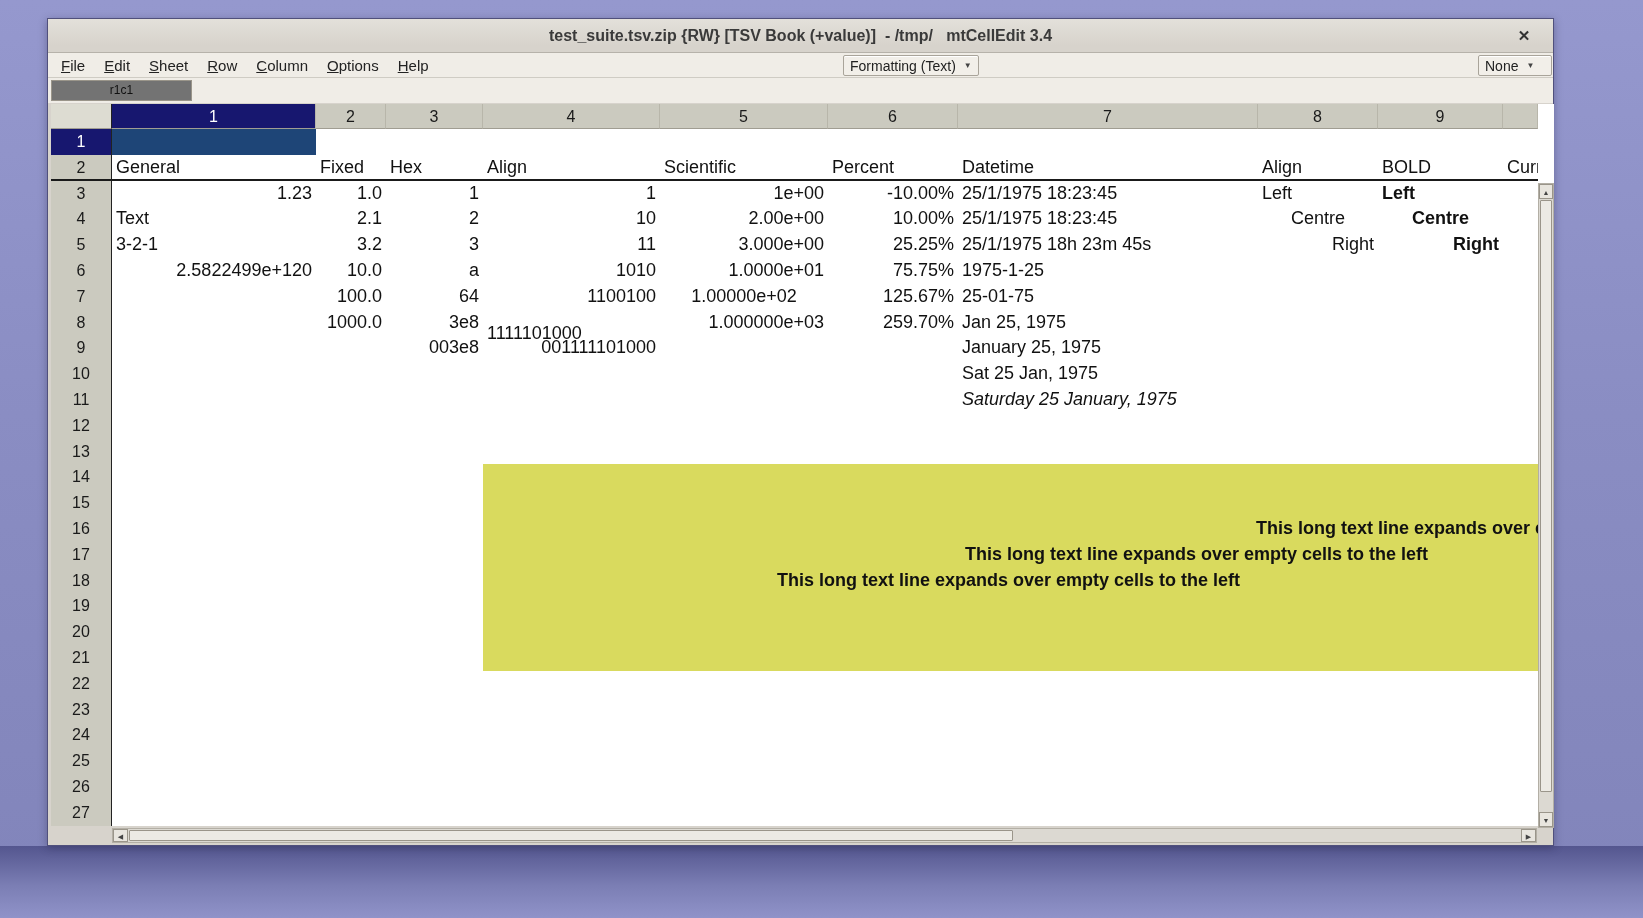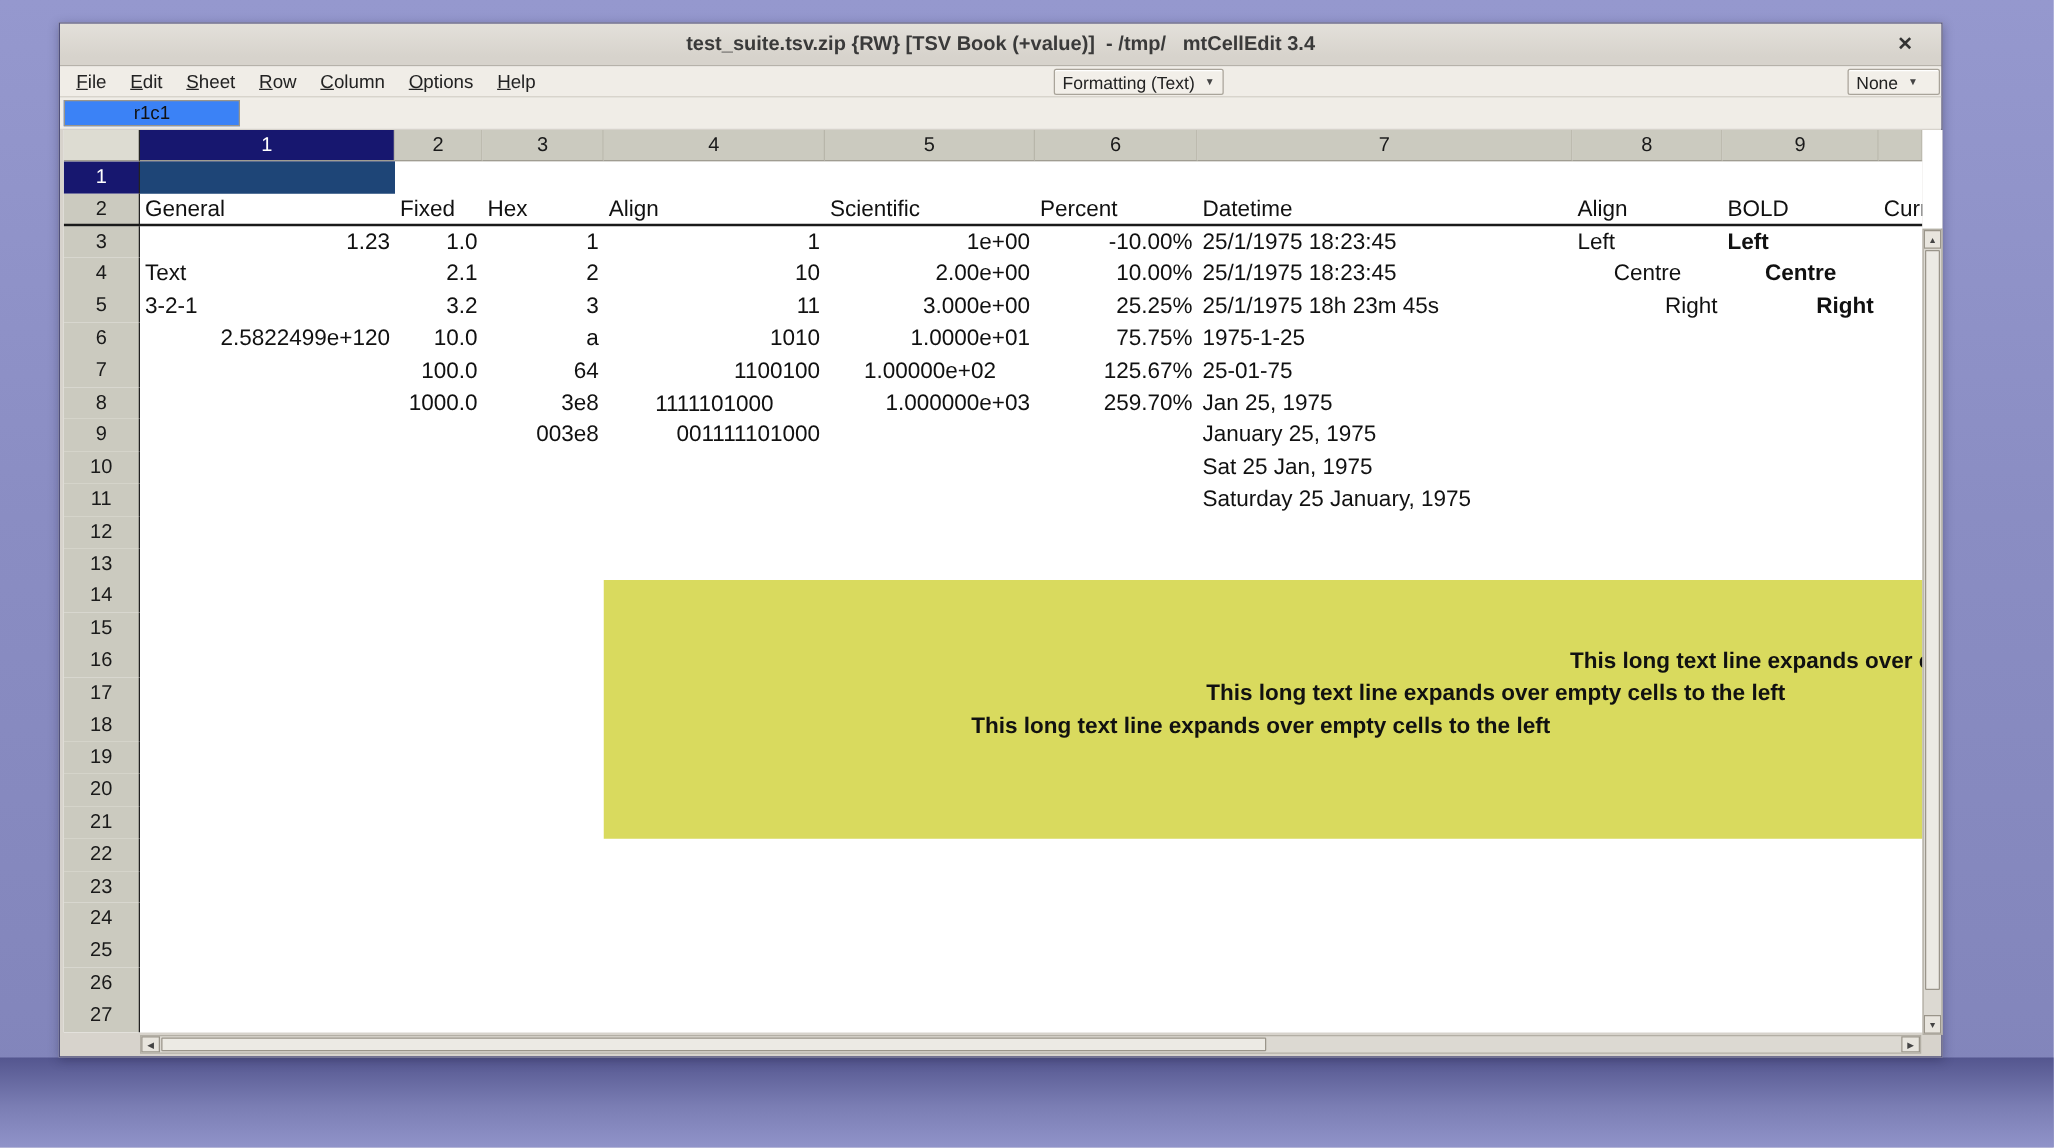--- a/index.html
+++ b/index.html
@@ -22,22 +22,22 @@
   .menubar { position:absolute; left:0; top:34px; width:100%; height:25px;
     background:#f0ede7; border-bottom:1px solid #cfccc4; }
   .menu-items { position:absolute; left:13px; top:0; height:25px; display:flex; align-items:center; }
   .menu-item { font-size:15px; color:#222; margin-right:19px; }
   .menu-item span.mn { text-decoration:underline; }
   .dropdown { position:absolute; top:2px; height:21px; background:#f2efe9;
     border:1px solid #a9a49a; border-radius:2px; display:flex; align-items:center;
     padding:0 6px; font-size:14px; color:#222; box-shadow:inset 0 1px 0 #fff; }
   .dd-arrow { font-size:8px; color:#444; margin-left:8px; }
   .refbar { position:absolute; left:0; top:59px; width:100%; height:25px; background:#f0ede7; }
-  .refbox { position:absolute; left:3px; top:2px; width:141px; height:21px; background:#3b82f6;
-    border:1px solid #9a958a; font-size:15px; color:#111; text-align:center; line-height:19px; }
+  .refbox { position:absolute; left:3px; top:2px; width:141px; height:21px; background:#737373;
+    border:1px solid #9a958a; font-size:12px; color:#111; text-align:center; line-height:19px; }
   .grid { position:absolute; left:3px; top:85px; width:1487px; height:722px;
     background:#ffffff; overflow:hidden; }
   .corner { position:absolute; left:0; top:0; width:61px; height:25px; background:#dddcd2;
     border-right:1px solid #222; border-bottom:1px solid #a09d92; }
   .colhdr { position:absolute; top:0; height:25px; background:#cbcabf; color:#1a1a1a;
     font-size:16px; text-align:center; line-height:25px;
     border-right:1px solid #b8b6aa; border-bottom:1px solid #a09d92; }
   .colhdr.sel { background:#17176f; color:#ffffff; }
   .rowhdr { position:absolute; left:0; width:61px; background:#cbcabf; color:#1a1a1a;
     font-size:16px; text-align:center; border-right:1px solid #222; }
@@ -179,29 +179,29 @@
       <div class="cell" style="left: 777px; top: 154px; width: 130px; height: 25.8px; line-height: 25.8px; text-align: right;">75.75%</div>
       <div class="cell" style="left: 907px; top: 154px; width: 300px; height: 25.8px; line-height: 25.8px; text-align: left;">1975-1-25</div>
       <div class="cell" style="left: 265px; top: 179.8px; width: 70px; height: 25.8px; line-height: 25.8px; text-align: right;">100.0</div>
       <div class="cell" style="left: 335px; top: 179.8px; width: 97px; height: 25.8px; line-height: 25.8px; text-align: right;">64</div>
       <div class="cell" style="left: 432px; top: 179.8px; width: 177px; height: 25.8px; line-height: 25.8px; text-align: right;">1100100</div>
       <div class="cell" style="left: 609px; top: 179.8px; width: 168px; height: 25.8px; line-height: 25.8px; text-align: center;">1.00000e+02</div>
       <div class="cell" style="left: 777px; top: 179.8px; width: 130px; height: 25.8px; line-height: 25.8px; text-align: right;">125.67%</div>
       <div class="cell" style="left: 907px; top: 179.8px; width: 300px; height: 25.8px; line-height: 25.8px; text-align: left;">25-01-75</div>
       <div class="cell" style="left: 265px; top: 205.6px; width: 70px; height: 25.8px; line-height: 25.8px; text-align: right;">1000.0</div>
       <div class="cell" style="left: 335px; top: 205.6px; width: 97px; height: 25.8px; line-height: 25.8px; text-align: right;">3e8</div>
-      <div class="cell" style="left: 432px; top: 207px; width: 177px; height: 25.8px; line-height: 25.8px; text-align: center;">1111101000</div>
+      <div class="cell" style="left: 432px; top: 217px; width: 177px; height: 25.8px; line-height: 25.8px; text-align: left;">1111101000</div>
       <div class="cell" style="left: 609px; top: 205.6px; width: 168px; height: 25.8px; line-height: 25.8px; text-align: right;">1.000000e+03</div>
       <div class="cell" style="left: 777px; top: 205.6px; width: 130px; height: 25.8px; line-height: 25.8px; text-align: right;">259.70%</div>
       <div class="cell" style="left: 907px; top: 205.6px; width: 300px; height: 25.8px; line-height: 25.8px; text-align: left;">Jan 25, 1975</div>
       <div class="cell" style="left: 335px; top: 231.4px; width: 97px; height: 25.8px; line-height: 25.8px; text-align: right;">003e8</div>
       <div class="cell" style="left: 432px; top: 231.4px; width: 177px; height: 25.8px; line-height: 25.8px; text-align: right;">001111101000</div>
       <div class="cell" style="left: 907px; top: 231.4px; width: 300px; height: 25.8px; line-height: 25.8px; text-align: left;">January 25, 1975</div>
       <div class="cell" style="left: 907px; top: 257.2px; width: 300px; height: 25.8px; line-height: 25.8px; text-align: left;">Sat 25 Jan, 1975</div>
-      <div class="cell" style="left: 907px; top: 283px; width: 300px; height: 25.8px; line-height: 25.8px; text-align: left;">Saturday 25 January, 1975</div>
+      <div class="cell" style="left: 907px; top: 283px; width: 300px; height: 25.8px; line-height: 25.8px; text-align: left; font-style: italic;">Saturday 25 January, 1975</div>
       <div class="longline" style="left: 1205px; top: 412px; height: 25.8px; line-height: 25.8px;">This long text line expands over empty cells to the left</div>
       <div class="longline" style="left: 914px; top: 437.8px; height: 25.8px; line-height: 25.8px;">This long text line expands over empty cells to the left</div>
       <div class="longline" style="left: 726px; top: 463.6px; height: 25.8px; line-height: 25.8px;">This long text line expands over empty cells to the left</div>
     </div>
 
   <div class="white-fill" style="left:1490px; top:85px; width:16px; height:79px;"></div>
 
   <div class="vsb" style="left:1490px; top:164px; height:645px;">
     <div class="sb-btn" style="left:0; top:0; width:14px; height:15px; line-height:15px;">▲</div>
     <div class="sb-thumb" style="left:1px; top:16px; width:12px; height:592px;"></div>

